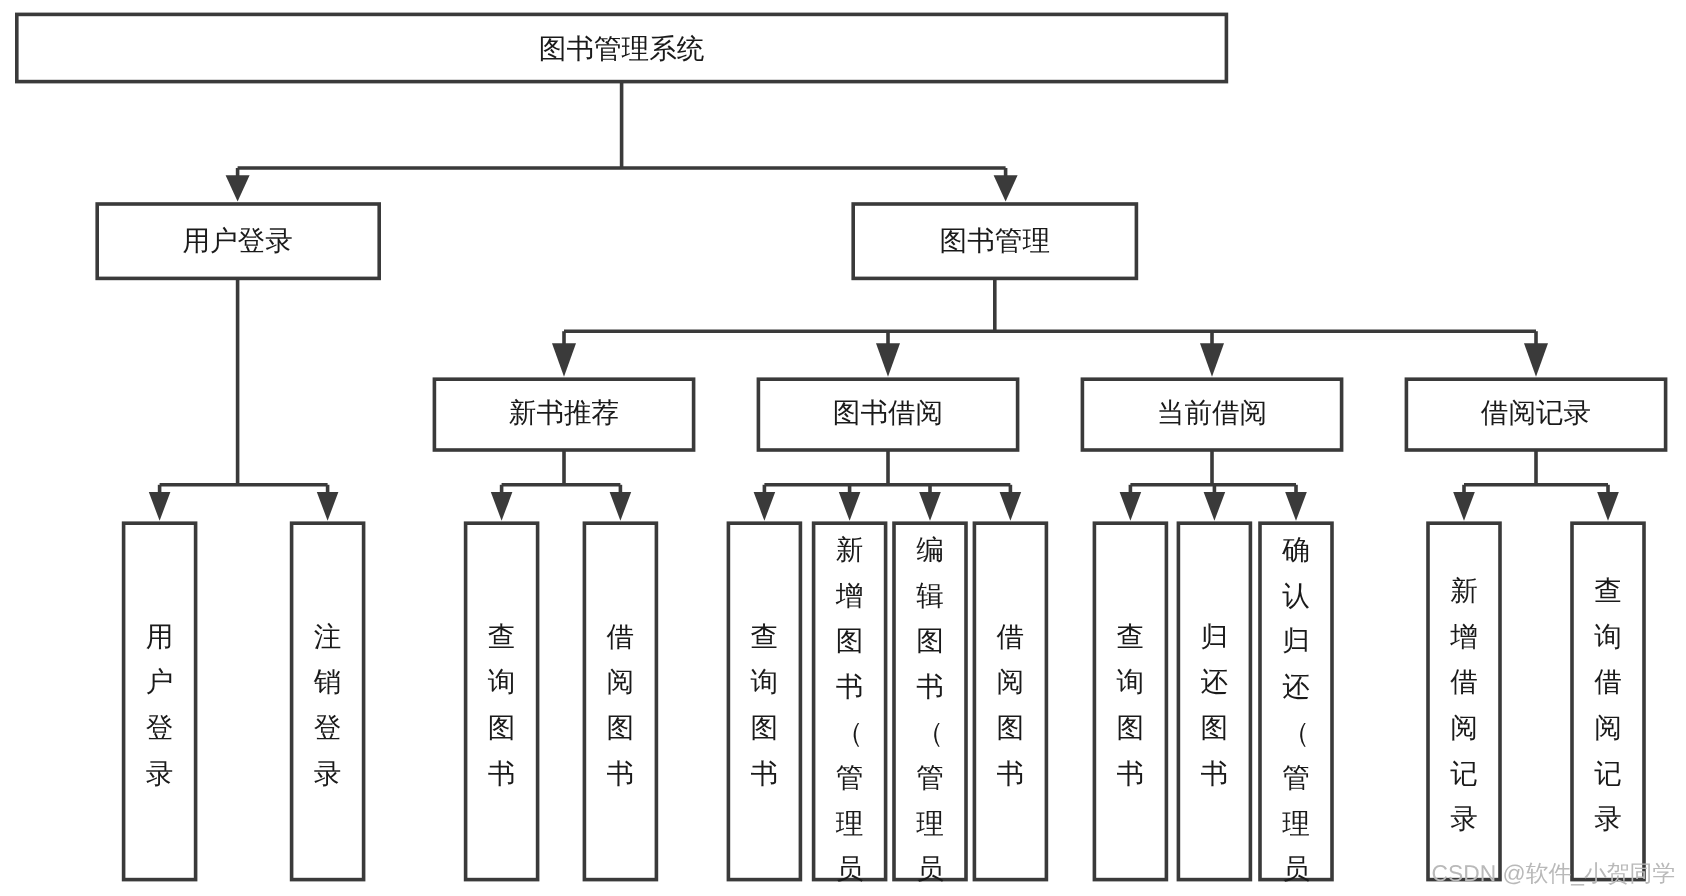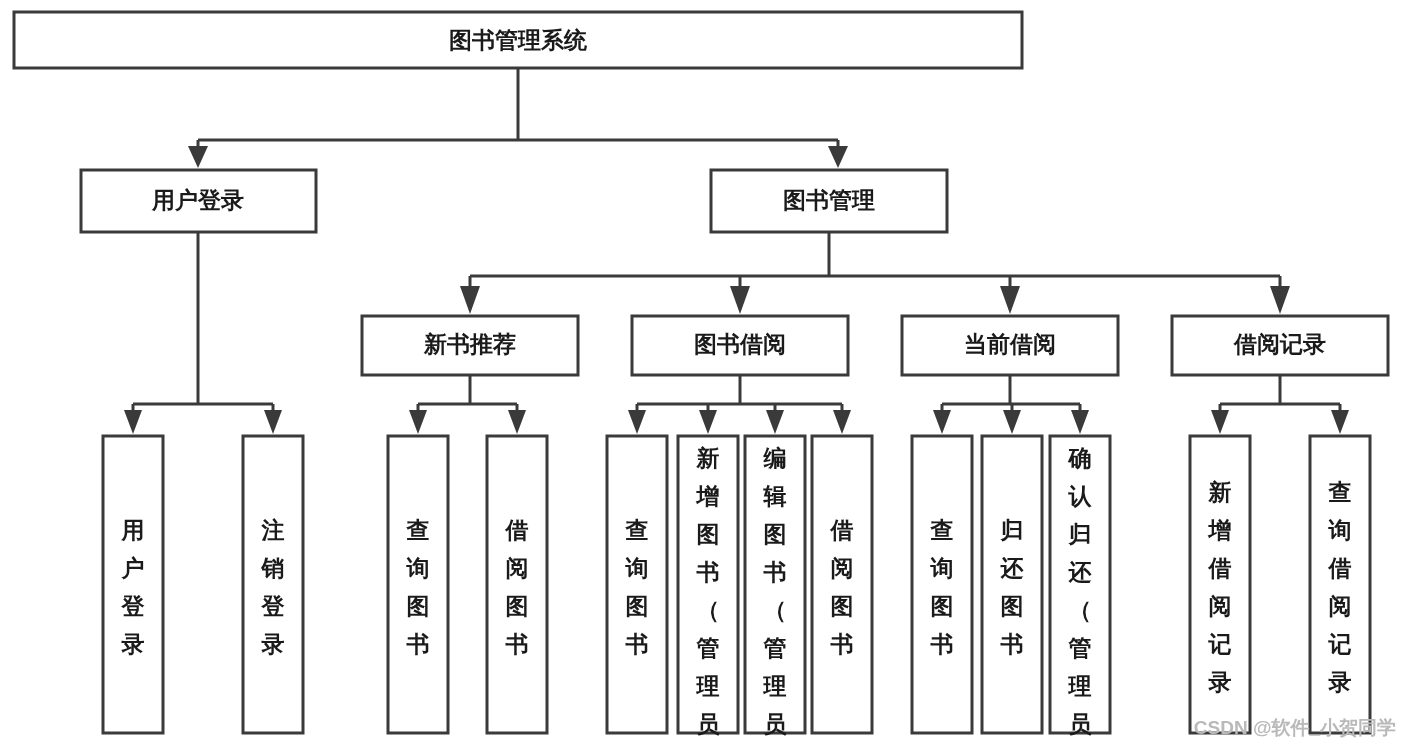--- a/index.html
+++ b/index.html
@@ -13,21 +13,20 @@
     font-family: "Liberation Sans", "DejaVu Sans", sans-serif;
     overflow: hidden;
     position: relative;
   }
   #diagram-root {
     position: absolute;
     left: 0;
     top: 0;
     width: 1405px;
     height: 747px;
-    font-weight: bold;
   }
   svg.flow {
     display: block;
     width: 1405px;
     height: 747px;
   }
   .node-box {
     fill: #ffffff;
     stroke: #3a3a3a;
     stroke-width: 3;

